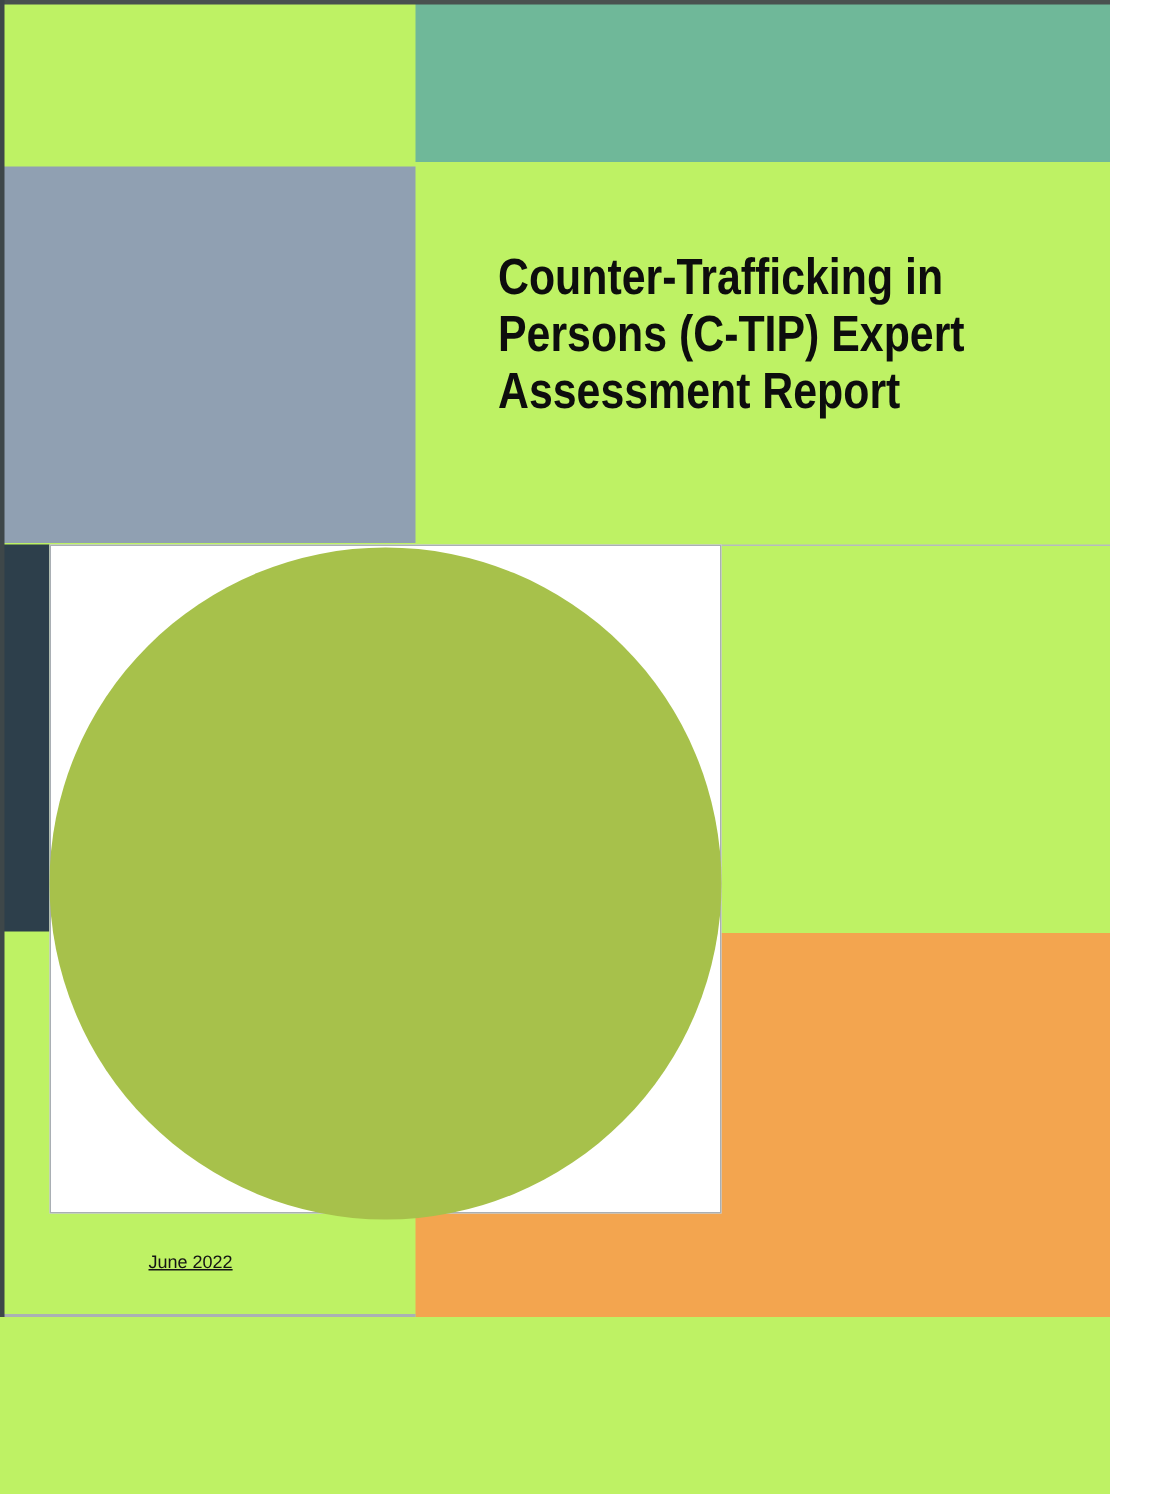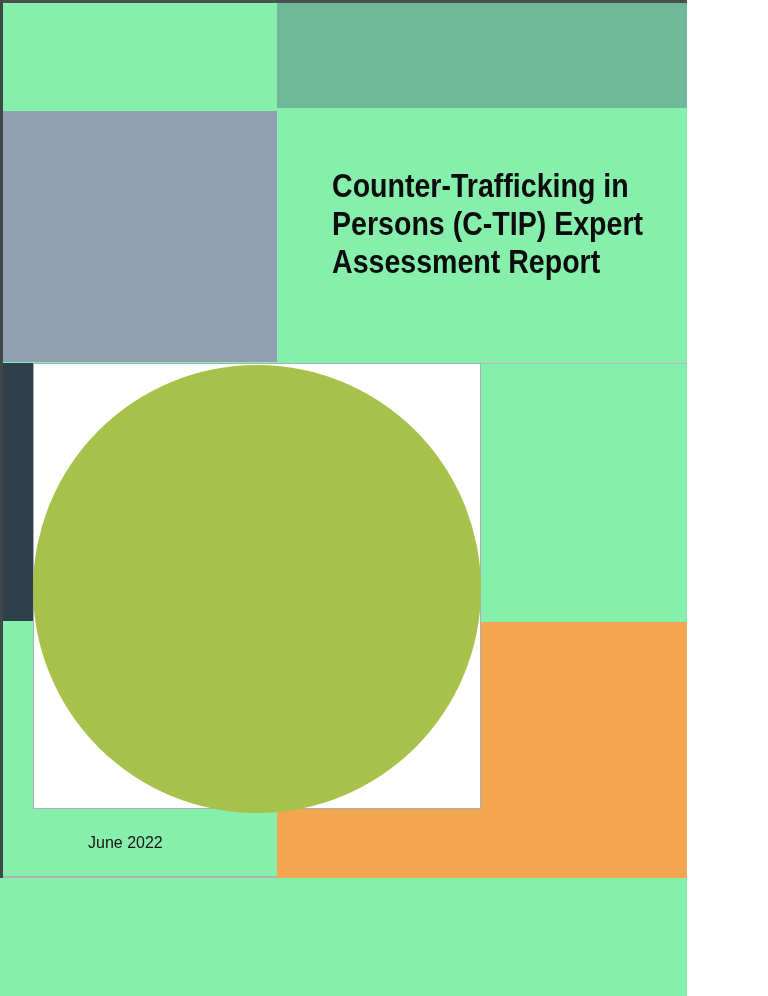--- a/index.html
+++ b/index.html
@@ -1,20 +1,20 @@
 <!DOCTYPE html>
 <html><head>
 <meta charset="utf-8">
 <style>
   html, body { margin: 0; padding: 0; background: #ffffff; }
   .page {
     position: relative;
-    width: 687px;
+    width: 740px;
     height: 996px;
-    background: #86efac;
+    background: #bef264;
     overflow: hidden;
     font-family: "Liberation Sans", sans-serif;
   }
   .abs { position: absolute; }
 
   
   .top-edge   { left: 0; top: 0; width: 768px; height: 3px; background: #49514f; }
   .left-edge  { left: 0; top: 0; width: 3px; height: 878px; background: #3e4749; }
 
   
@@ -41,22 +41,22 @@
   .title {
     left: 332px; top: 166px; width: 380px;
     font-size: 34px; font-weight: bold; line-height: 38px;
     color: #0d0d0d; letter-spacing: 0;
     transform: scaleX(0.84); transform-origin: left top;
     white-space: nowrap;
   }
 
   
   .date {
-    left: 88px; top: 834px;
-    font-size: 16px; color: #141414;
+    left: 99px; top: 834px;
+    font-size: 12px; color: #141414; text-decoration: underline;
   }
 
   
   .usaid { left: 498px; top: 901px; width: 84px; height: 72px; text-align: center; }
   .usaid-seal {
     position: absolute; left: 21px; top: 0; width: 40px; height: 40px;
     border-radius: 50%; border: 1px solid #1f3b70; background: #ffffff; box-sizing: border-box;
   }
   .usaid-seal .ring {
     position: absolute; inset: 4px; border-radius: 50%;

